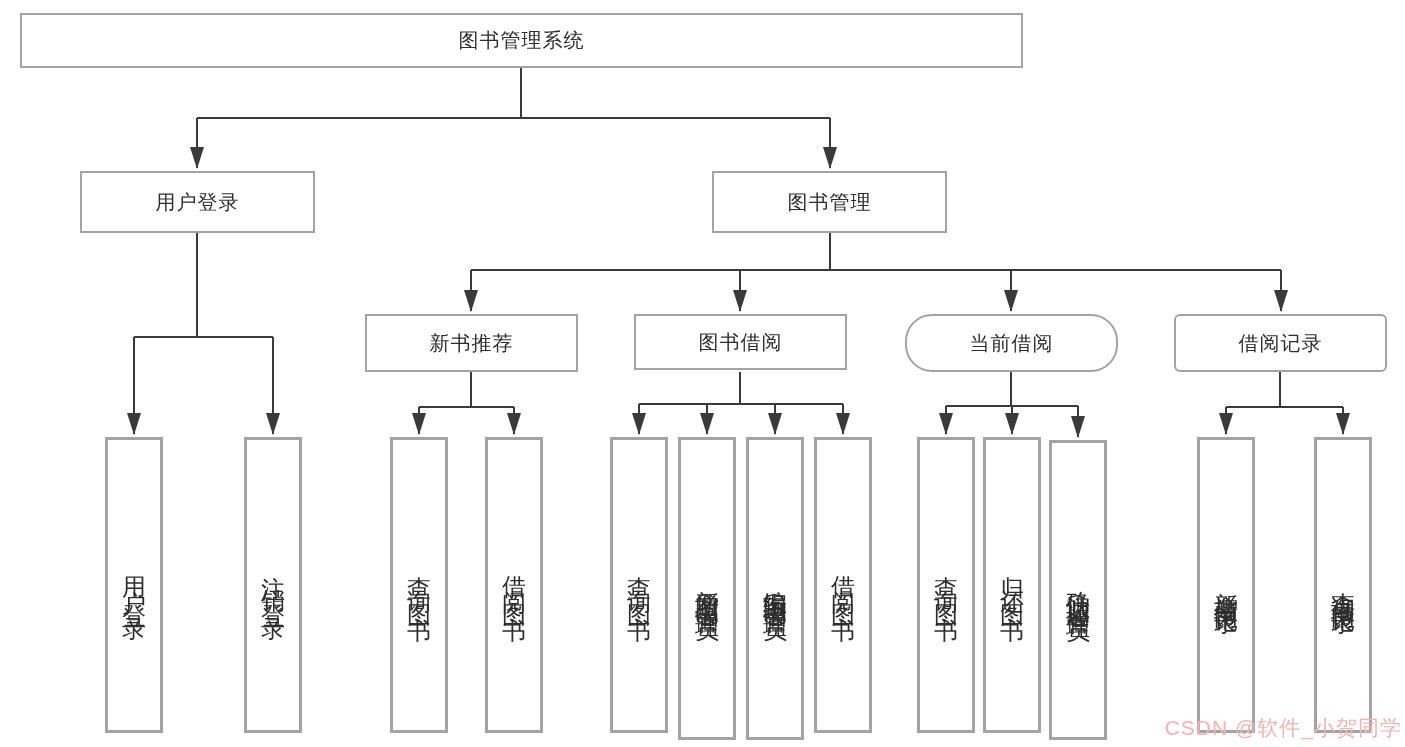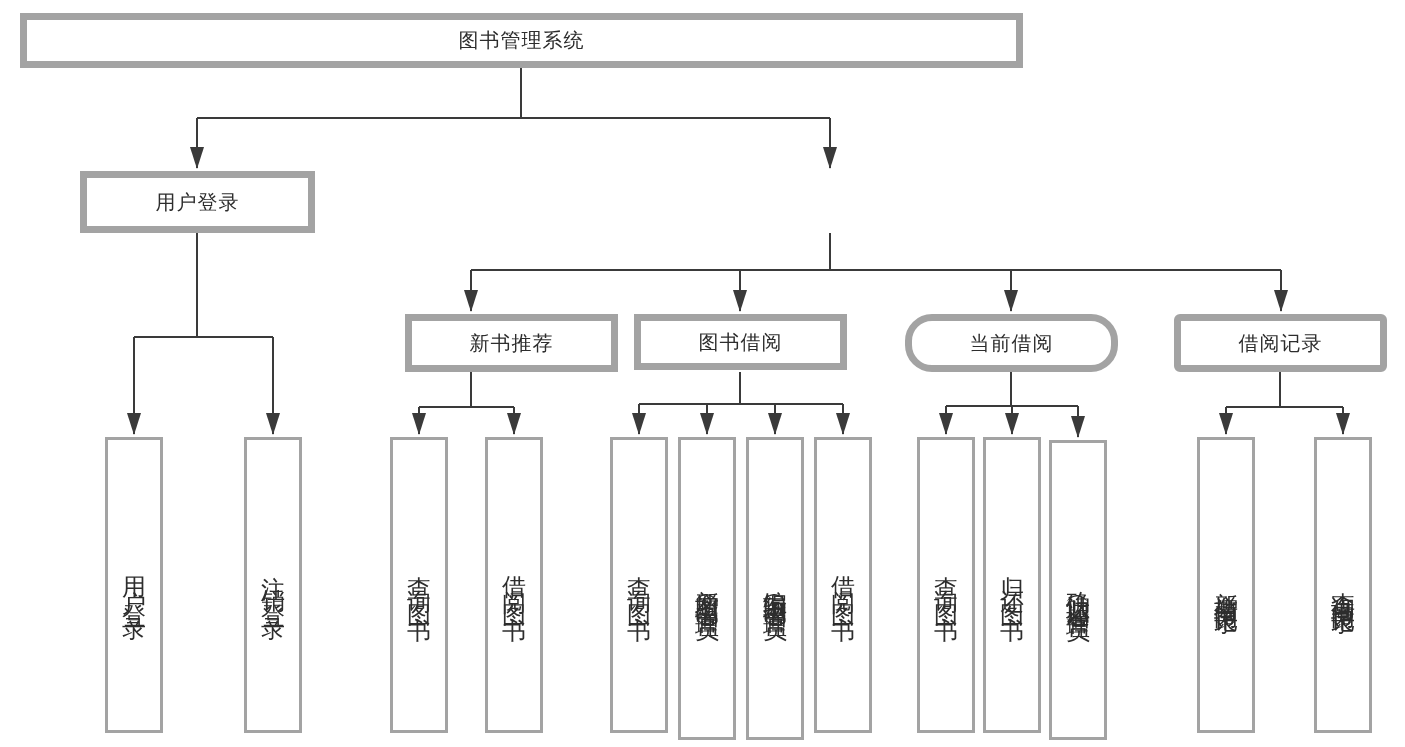--- a/index.html
+++ b/index.html
@@ -9,21 +9,21 @@
     background:#ffffff;
     font-family:"Liberation Sans", sans-serif;
     color:#2d2d2d;
     overflow:hidden;
   }
   #connectors{position:absolute;left:0;top:0;width:1405px;height:747px;}
   .box{
     position:absolute;
     box-sizing:border-box;
     background:#ffffff;
-    border:7px solid #a3a3a3;
+    border:2px solid #a3a3a3;
     display:flex;
     align-items:center;
     justify-content:center;
   }
   .hlabel{
     font-size:20px;
     letter-spacing:1px;
     white-space:nowrap;
   }
   .leaf{border-width:3px;}
@@ -41,21 +41,21 @@
     top:714px;
     font-size:21px;
     letter-spacing:1px;
     color:#f2b3b1;
     white-space:nowrap;
   }
   
   #n-root{left:20px;top:13px;width:1003px;height:55px;}
   #n-user-login{left:80px;top:171px;width:235px;height:62px;}
   #n-book-mgmt{left:712px;top:171px;width:235px;height:62px;}
-  #n-new-book{left:365px;top:314px;width:213px;height:58px;margin-left:40px;}
+  #n-new-book{left:365px;top:314px;width:213px;height:58px;}
   #n-book-borrow{left:634px;top:314px;width:213px;height:56px;}
   #n-current-borrow{left:905px;top:314px;width:213px;height:58px;border-radius:27px;}
   #n-borrow-record{left:1174px;top:314px;width:213px;height:58px;border-radius:6px;}
   #lf-user-login{left:105px;top:437px;width:58px;height:296px;}
   #lf-logout{left:244px;top:437px;width:58px;height:296px;}
   #lf-query-book-1{left:390px;top:437px;width:58px;height:296px;}
   #lf-borrow-book-1{left:485px;top:437px;width:58px;height:296px;}
   #lf-query-book-2{left:610px;top:437px;width:58px;height:296px;}
   #lf-add-book{left:678px;top:437px;width:58px;height:303px;}
   #lf-edit-book{left:746px;top:437px;width:58px;height:303px;}
@@ -104,20 +104,23 @@
     </g>
   </svg>
 
   <div class="box" id="n-root">
     <span class="hlabel">图书管理系统</span>
   </div>
 
   <div class="box" id="n-user-login">
     <span class="hlabel">用户登录</span>
   </div>
+  <div class="box" id="n-book-mgmt">
+    <span class="hlabel">图书管理</span>
+  </div>
 
   <div class="box" id="n-new-book">
     <span class="hlabel">新书推荐</span>
   </div>
   <div class="box" id="n-book-borrow">
     <span class="hlabel">图书借阅</span>
   </div>
   <div class="box" id="n-current-borrow">
     <span class="hlabel">当前借阅</span>
   </div>
@@ -158,13 +161,14 @@
   <div class="box leaf" id="lf-confirm-return">
     <span class="vtext v-long">确认归还（管理员）</span>
   </div>
   <div class="box leaf" id="lf-add-record">
     <span class="vtext v-long">新增借阅记录</span>
   </div>
   <div class="box leaf" id="lf-query-record">
     <span class="vtext v-long">查询借阅记录</span>
   </div>
 
+  <div id="watermark">CSDN @软件_小贺同学</div>
 </div>
 
 </body></html>

